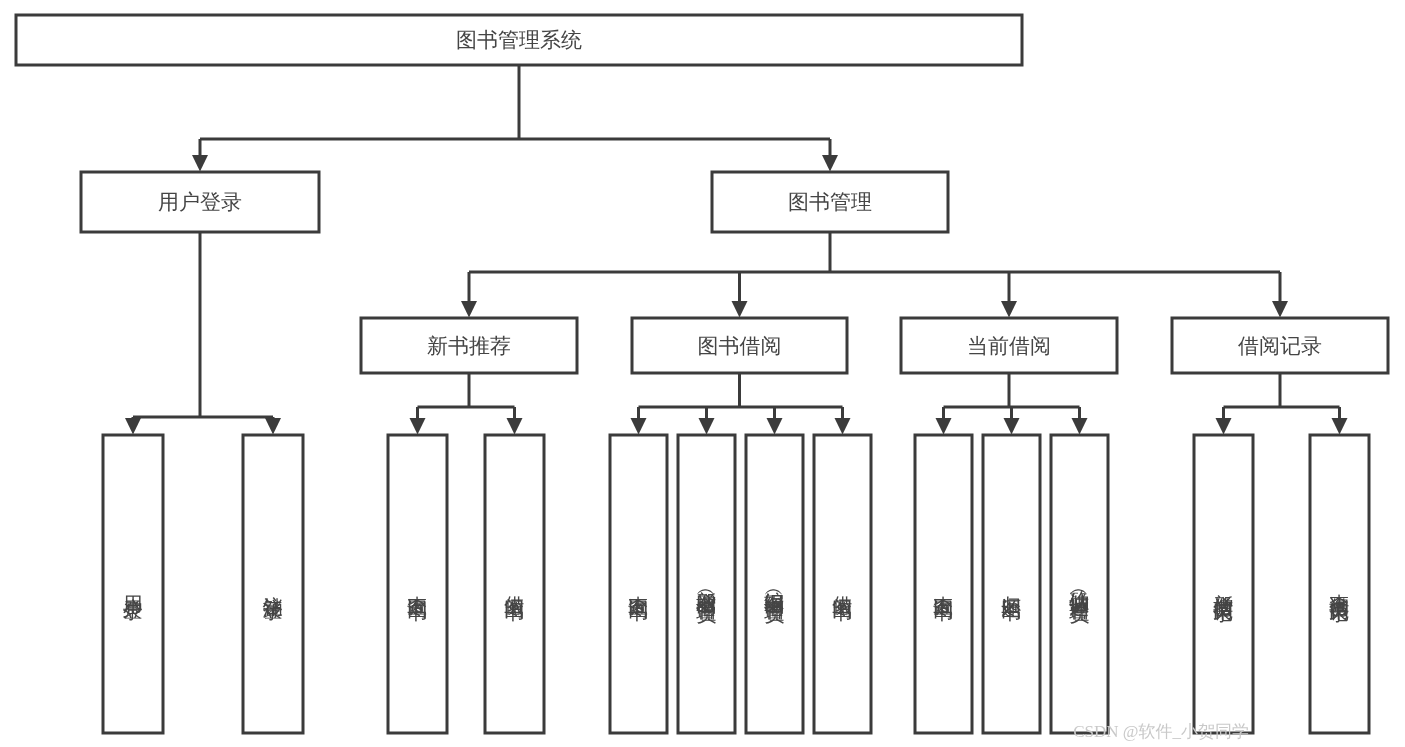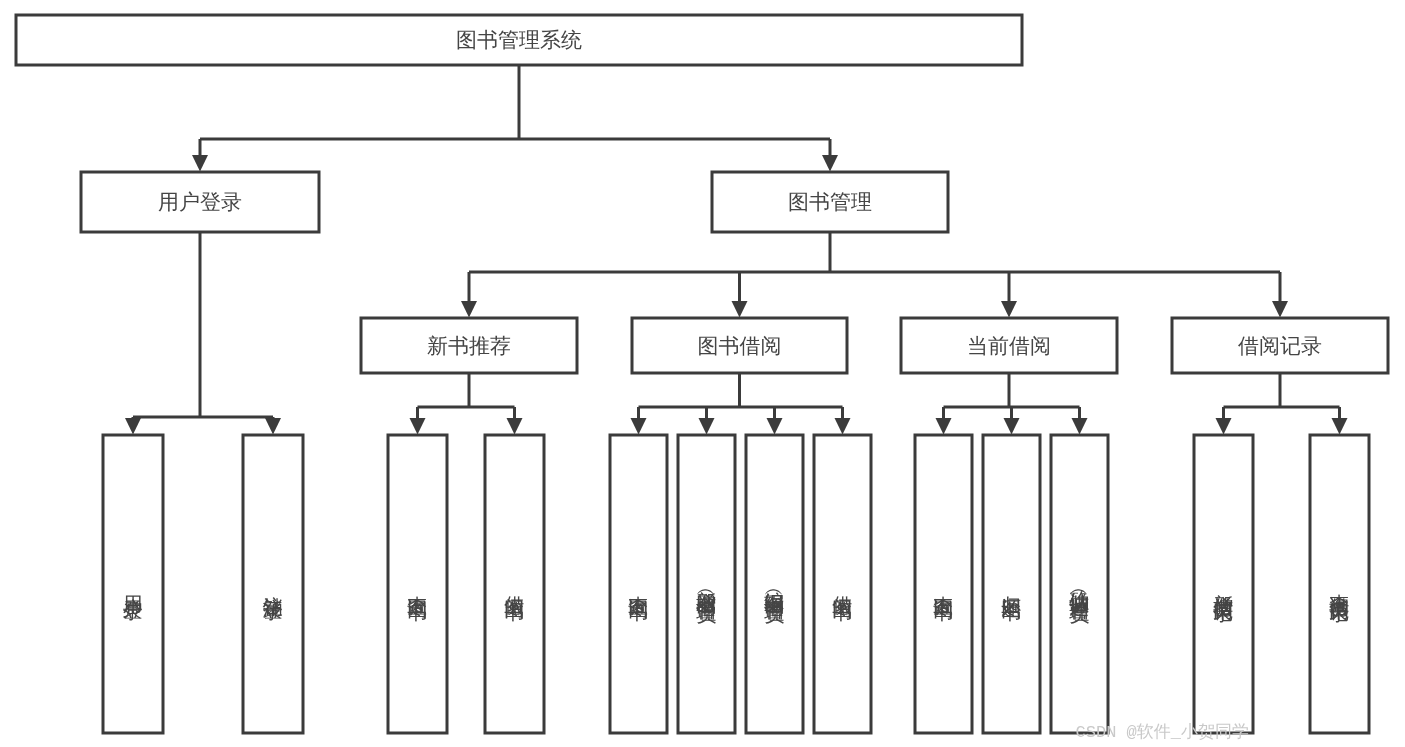--- a/index.html
+++ b/index.html
@@ -63,21 +63,21 @@
     align-items: flex-start;
     justify-content: center;
     pointer-events: none;
   }
   .watermark {
     position: absolute;
     right: 8px;
     bottom: 4px;
     color: #c9c9c9;
     font-size: 17px;
-    font-family: Liberation Mono, monospace;
+    font-family: Liberation Serif, serif;
     white-space: nowrap;
     user-select: none;
   }
 </style>
 </head>
 <body>
 
 <div id="diagram-root">
   <svg class="flow" id="flow-svg" viewBox="0 0 1405 747">
       <g>

